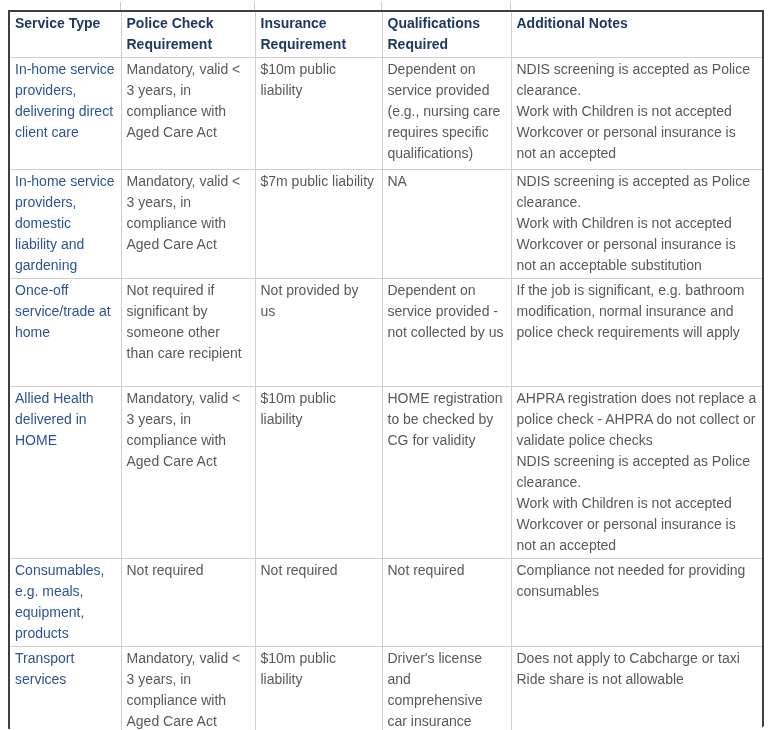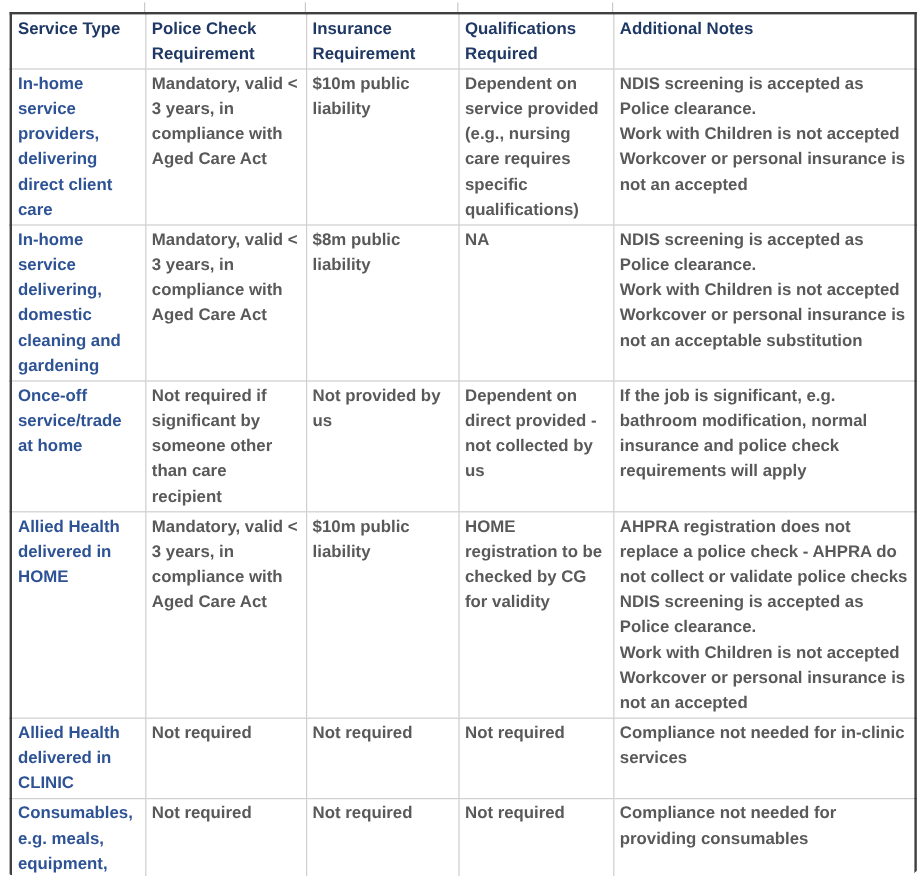--- a/index.html
+++ b/index.html
@@ -39,21 +39,21 @@
     white-space: pre-line;
     overflow: hidden;
     word-wrap: break-word;
   }
   .req-table th {
     color: #1f3864;
     font-weight: bold;
   }
   .req-table td {
     color: #595959;
-    font-weight: bold;
+    font-weight: normal;
     margin-left: 18px;
   }
   .req-table td.c-service { color: #2e5395; }
 
   
   .req-table thead tr        { height: 38px; }
   .req-table tbody tr:nth-child(1) { height: 112px; }
   .req-table tbody tr:nth-child(2) { height: 104px; }
   .req-table tbody tr:nth-child(3) { height: 108px; }
   .req-table tbody tr:nth-child(4) { height: 137px; }
@@ -105,51 +105,44 @@
         <tr>
           <td class="c-service">In-home service providers, delivering direct client care</td>
           <td>Mandatory, valid &lt; 3 years, in compliance with Aged Care Act</td>
           <td>$10m public liability</td>
           <td>Dependent on service provided (e.g., nursing care requires specific qualifications)</td>
           <td>NDIS screening is accepted as Police clearance.
 Work with Children is not accepted
 Workcover or personal insurance is not an accepted</td>
         </tr>
         <tr>
-          <td class="c-service">In-home service delivering, domestic cleaning and gardening</td>
+          <td class="c-service">In-home service providers, domestic liability and gardening</td>
           <td>Mandatory, valid &lt; 3 years, in compliance with Aged Care Act</td>
-          <td>$8m public liability</td>
+          <td>$7m public liability</td>
           <td>NA</td>
           <td>NDIS screening is accepted as Police clearance.
 Work with Children is not accepted
 Workcover or personal insurance is not an acceptable substitution</td>
         </tr>
         <tr>
           <td class="c-service">Once-off service/trade at home</td>
           <td>Not required if significant by someone other than care recipient</td>
           <td>Not provided by us</td>
-          <td>Dependent on direct provided - not collected by us</td>
+          <td>Dependent on service provided - not collected by us</td>
           <td>If the job is significant, e.g. bathroom modification, normal insurance and police check requirements will apply</td>
         </tr>
         <tr>
           <td class="c-service">Allied Health delivered in HOME</td>
           <td>Mandatory, valid &lt; 3 years, in compliance with Aged Care Act</td>
           <td>$10m public liability</td>
           <td>HOME registration to be checked by CG for validity</td>
           <td>AHPRA registration does not replace a police check - AHPRA do not collect or validate police checks
 NDIS screening is accepted as Police clearance.
 Work with Children is not accepted
 Workcover or personal insurance is not an accepted</td>
-        </tr>
-        <tr>
-          <td class="c-service">Allied Health delivered in CLINIC</td>
-          <td>Not required</td>
-          <td>Not required</td>
-          <td>Not required</td>
-          <td>Compliance not needed for in-clinic services</td>
         </tr>
         <tr>
           <td class="c-service">Consumables, e.g. meals, equipment, products</td>
           <td>Not required</td>
           <td>Not required</td>
           <td>Not required</td>
           <td>Compliance not needed for providing consumables</td>
         </tr>
         <tr>
           <td class="c-service">Transport services</td>

